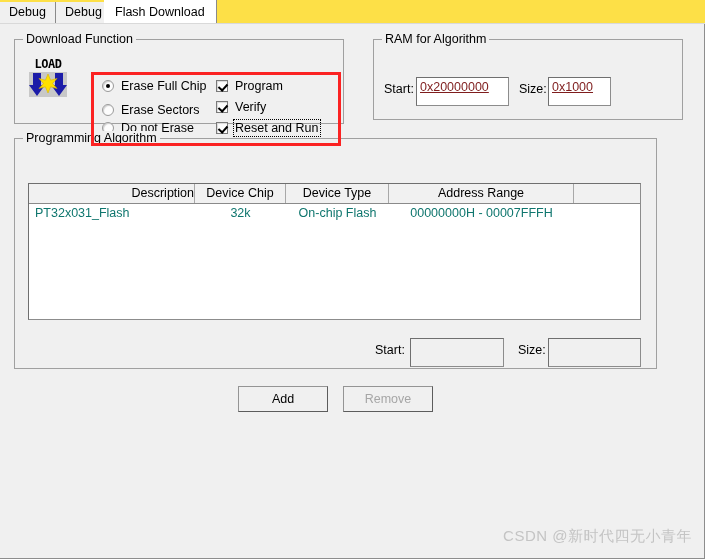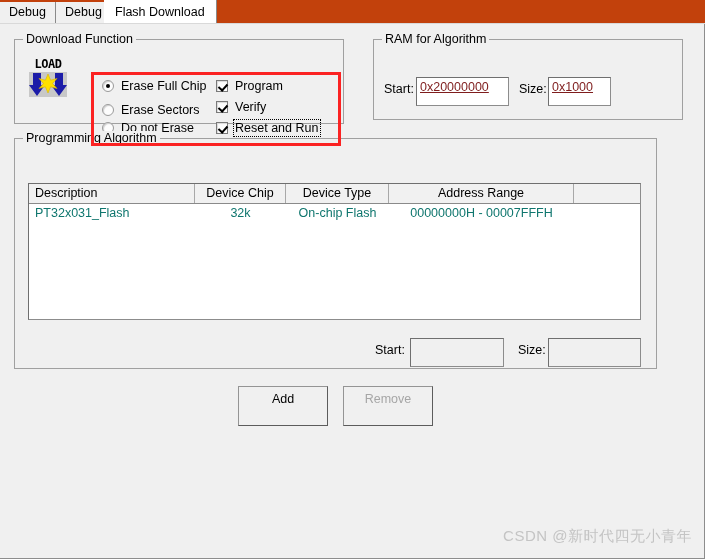--- a/index.html
+++ b/index.html
@@ -17,21 +17,21 @@
     position: relative;
   }
 
   
   .tabstrip {
     position: absolute;
     left: 0;
     top: 0;
     width: 705px;
     height: 24px;
-    background: #c2410c;
+    background: #fde047;
   }
   .tab {
     position: absolute;
     top: 2px;
     height: 21px;
     line-height: 21px;
     padding: 0 9px;
     font-size: 12.5px;
     color: #000;
     background: #f0f0f0;
@@ -266,21 +266,21 @@
     line-height: 18px;
     font-size: 12.5px;
     color: #000;
     background: #f1f1f1;
     border-right: 1px solid #a8a8a8;
     box-sizing: border-box;
     text-align: center;
     overflow: hidden;
     white-space: nowrap;
   }
-  .lv-th.left { text-align: left; padding-left: 6px; }
+  .lv-th.left { text-align: right; padding-left: 6px; }
   .lv-row {
     display: flex;
     height: 19px;
     background: #ffffff;
   }
   .lv-td {
     height: 19px;
     line-height: 18px;
     font-size: 12.5px;
     color: #0f766e;
@@ -293,21 +293,21 @@
 
   .col-desc { width: 166px; }
   .col-size { width: 91px; }
   .col-type { width: 103px; }
   .col-addr { width: 185px; }
   .col-extra { width: 66px; border-right: none; }
 
   
   .btn {
     position: absolute;
-    height: 40px;
+    height: 26px;
     line-height: 24px;
     text-align: center;
     font-size: 12.5px;
     color: #000;
     background: #f0f0f0;
     border: 1px solid #949494;
     border-right-color: #5c5c5c;
     border-bottom-color: #5c5c5c;
     box-sizing: border-box;
     cursor: default;

